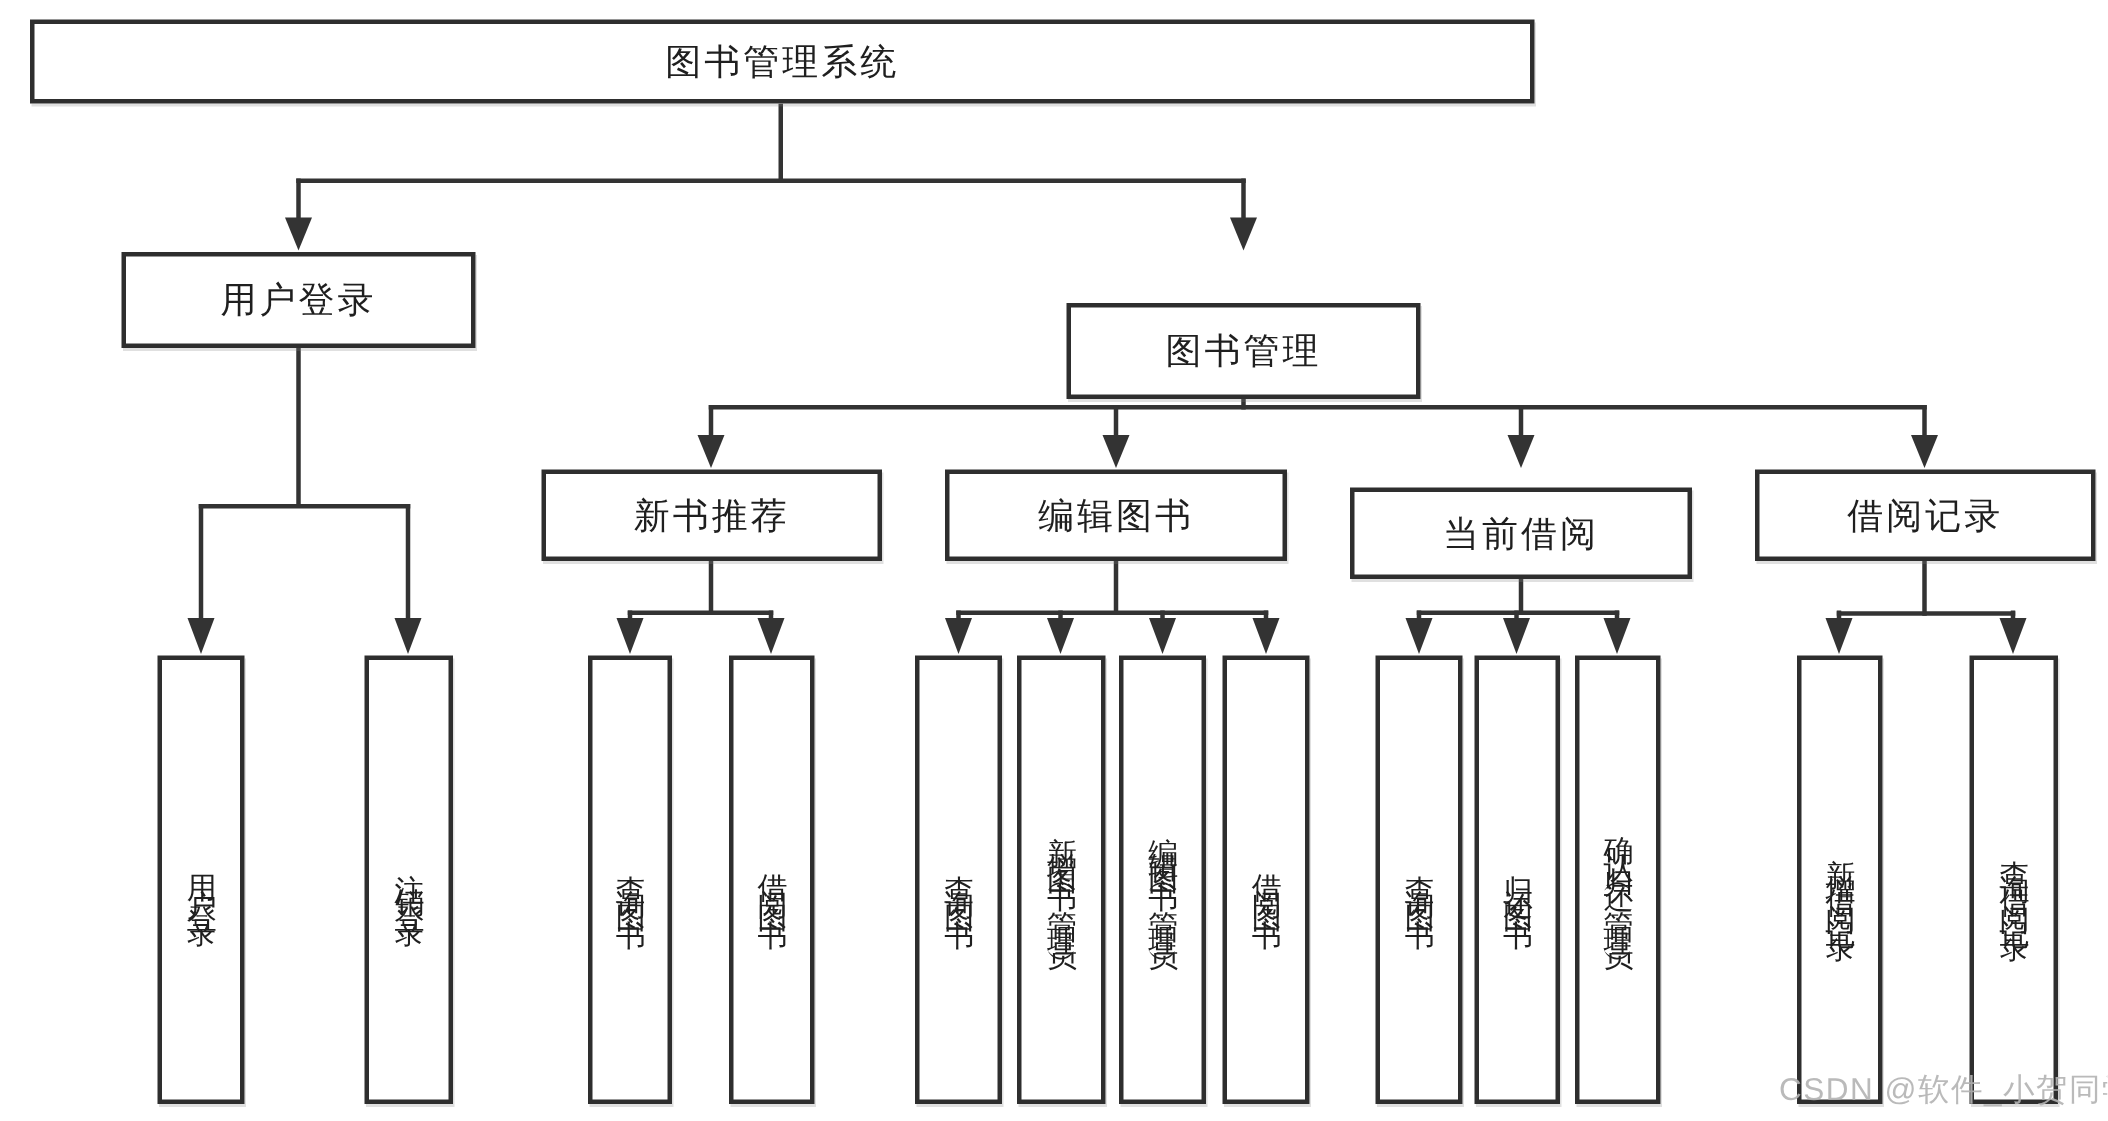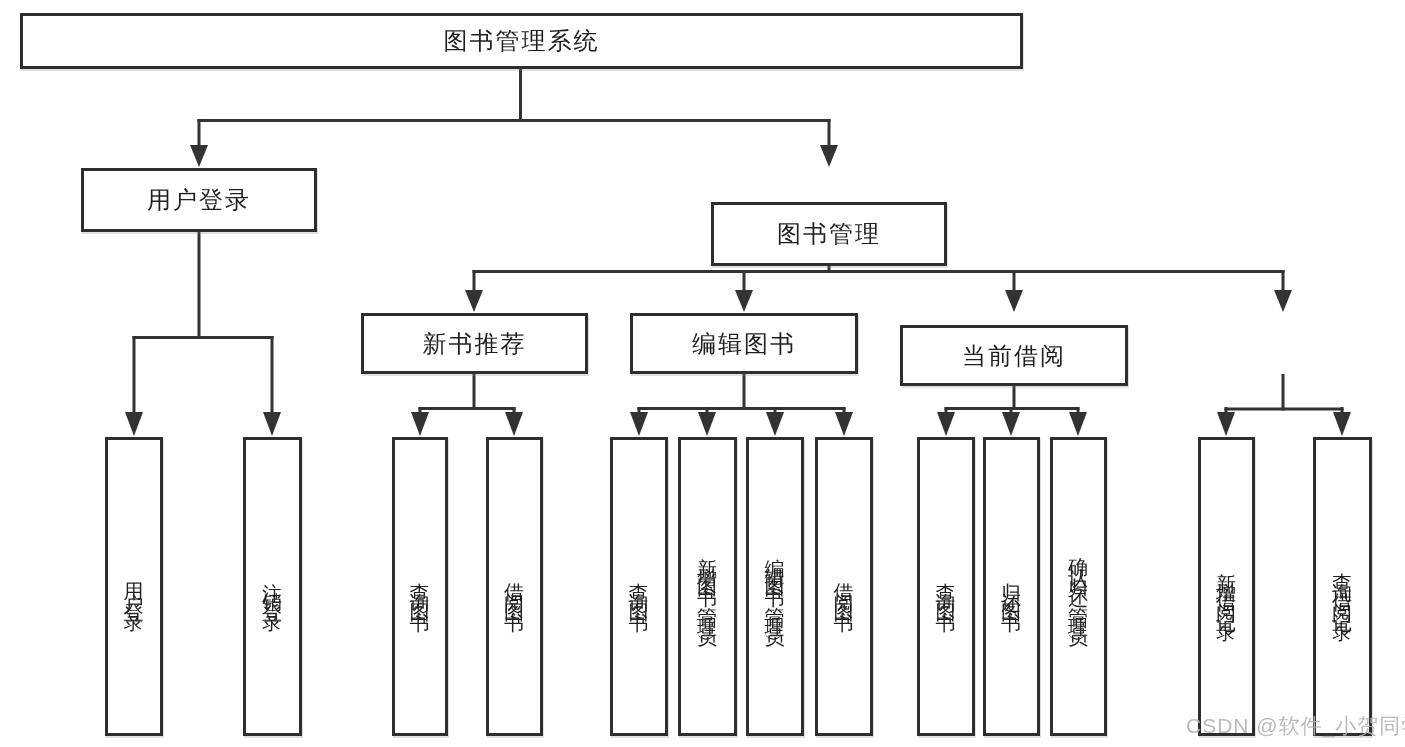--- a/index.html
+++ b/index.html
@@ -138,20 +138,23 @@
 
   <div class="node hnode" style="left:361px;top:313px;width:227px;height:61px;">
     <span>新书推荐</span>
   </div>
   <div class="node hnode" style="left:630px;top:313px;width:228px;height:61px;">
     <span>编辑图书</span>
   </div>
   <div class="node hnode" style="left:900px;top:313px;width:228px;height:61px;margin-top:12px;">
     <span>当前借阅</span>
   </div>
+  <div class="node hnode" style="left:1170px;top:313px;width:227px;height:61px;">
+    <span>借阅记录</span>
+  </div>
 
   <div class="node vnode" style="left:105px;top:437px;width:58px;height:299px;">
     <span>用户登录</span>
   </div>
   <div class="node vnode" style="left:243px;top:437px;width:59px;height:299px;">
     <span>注销登录</span>
   </div>
   <div class="node vnode" style="left:392px;top:437px;width:56px;height:299px;">
     <span>查询图书</span>
   </div>

